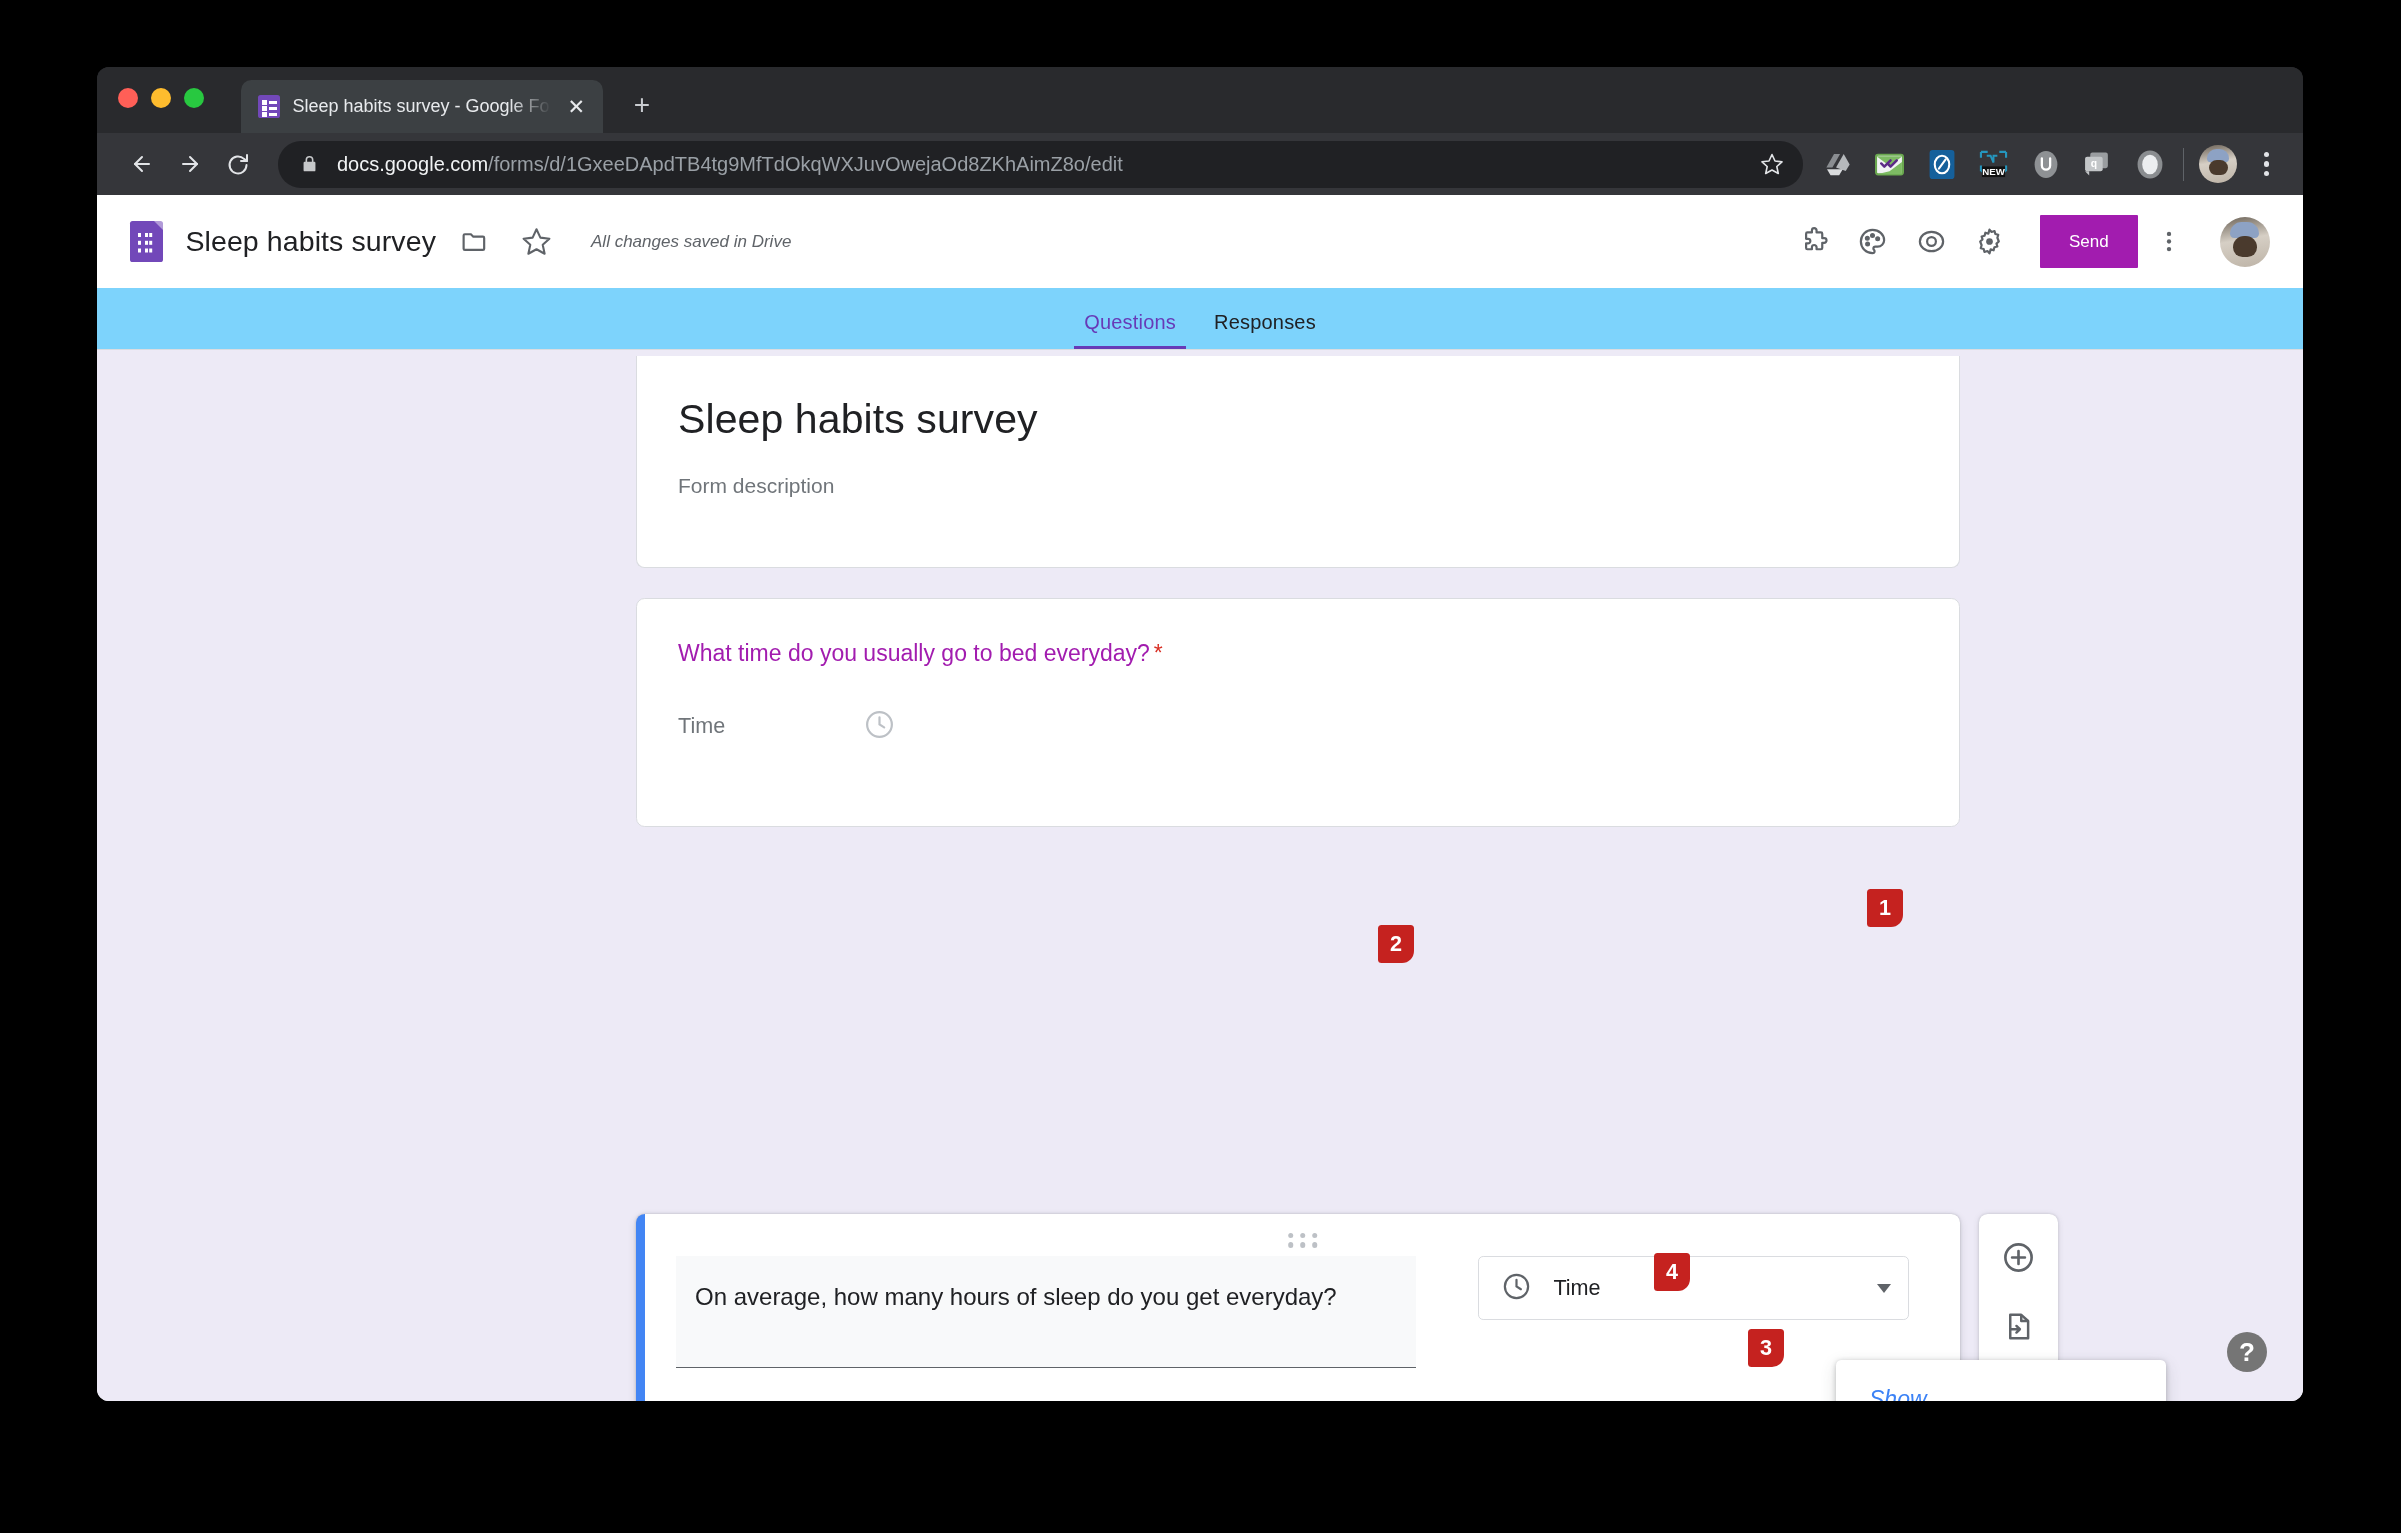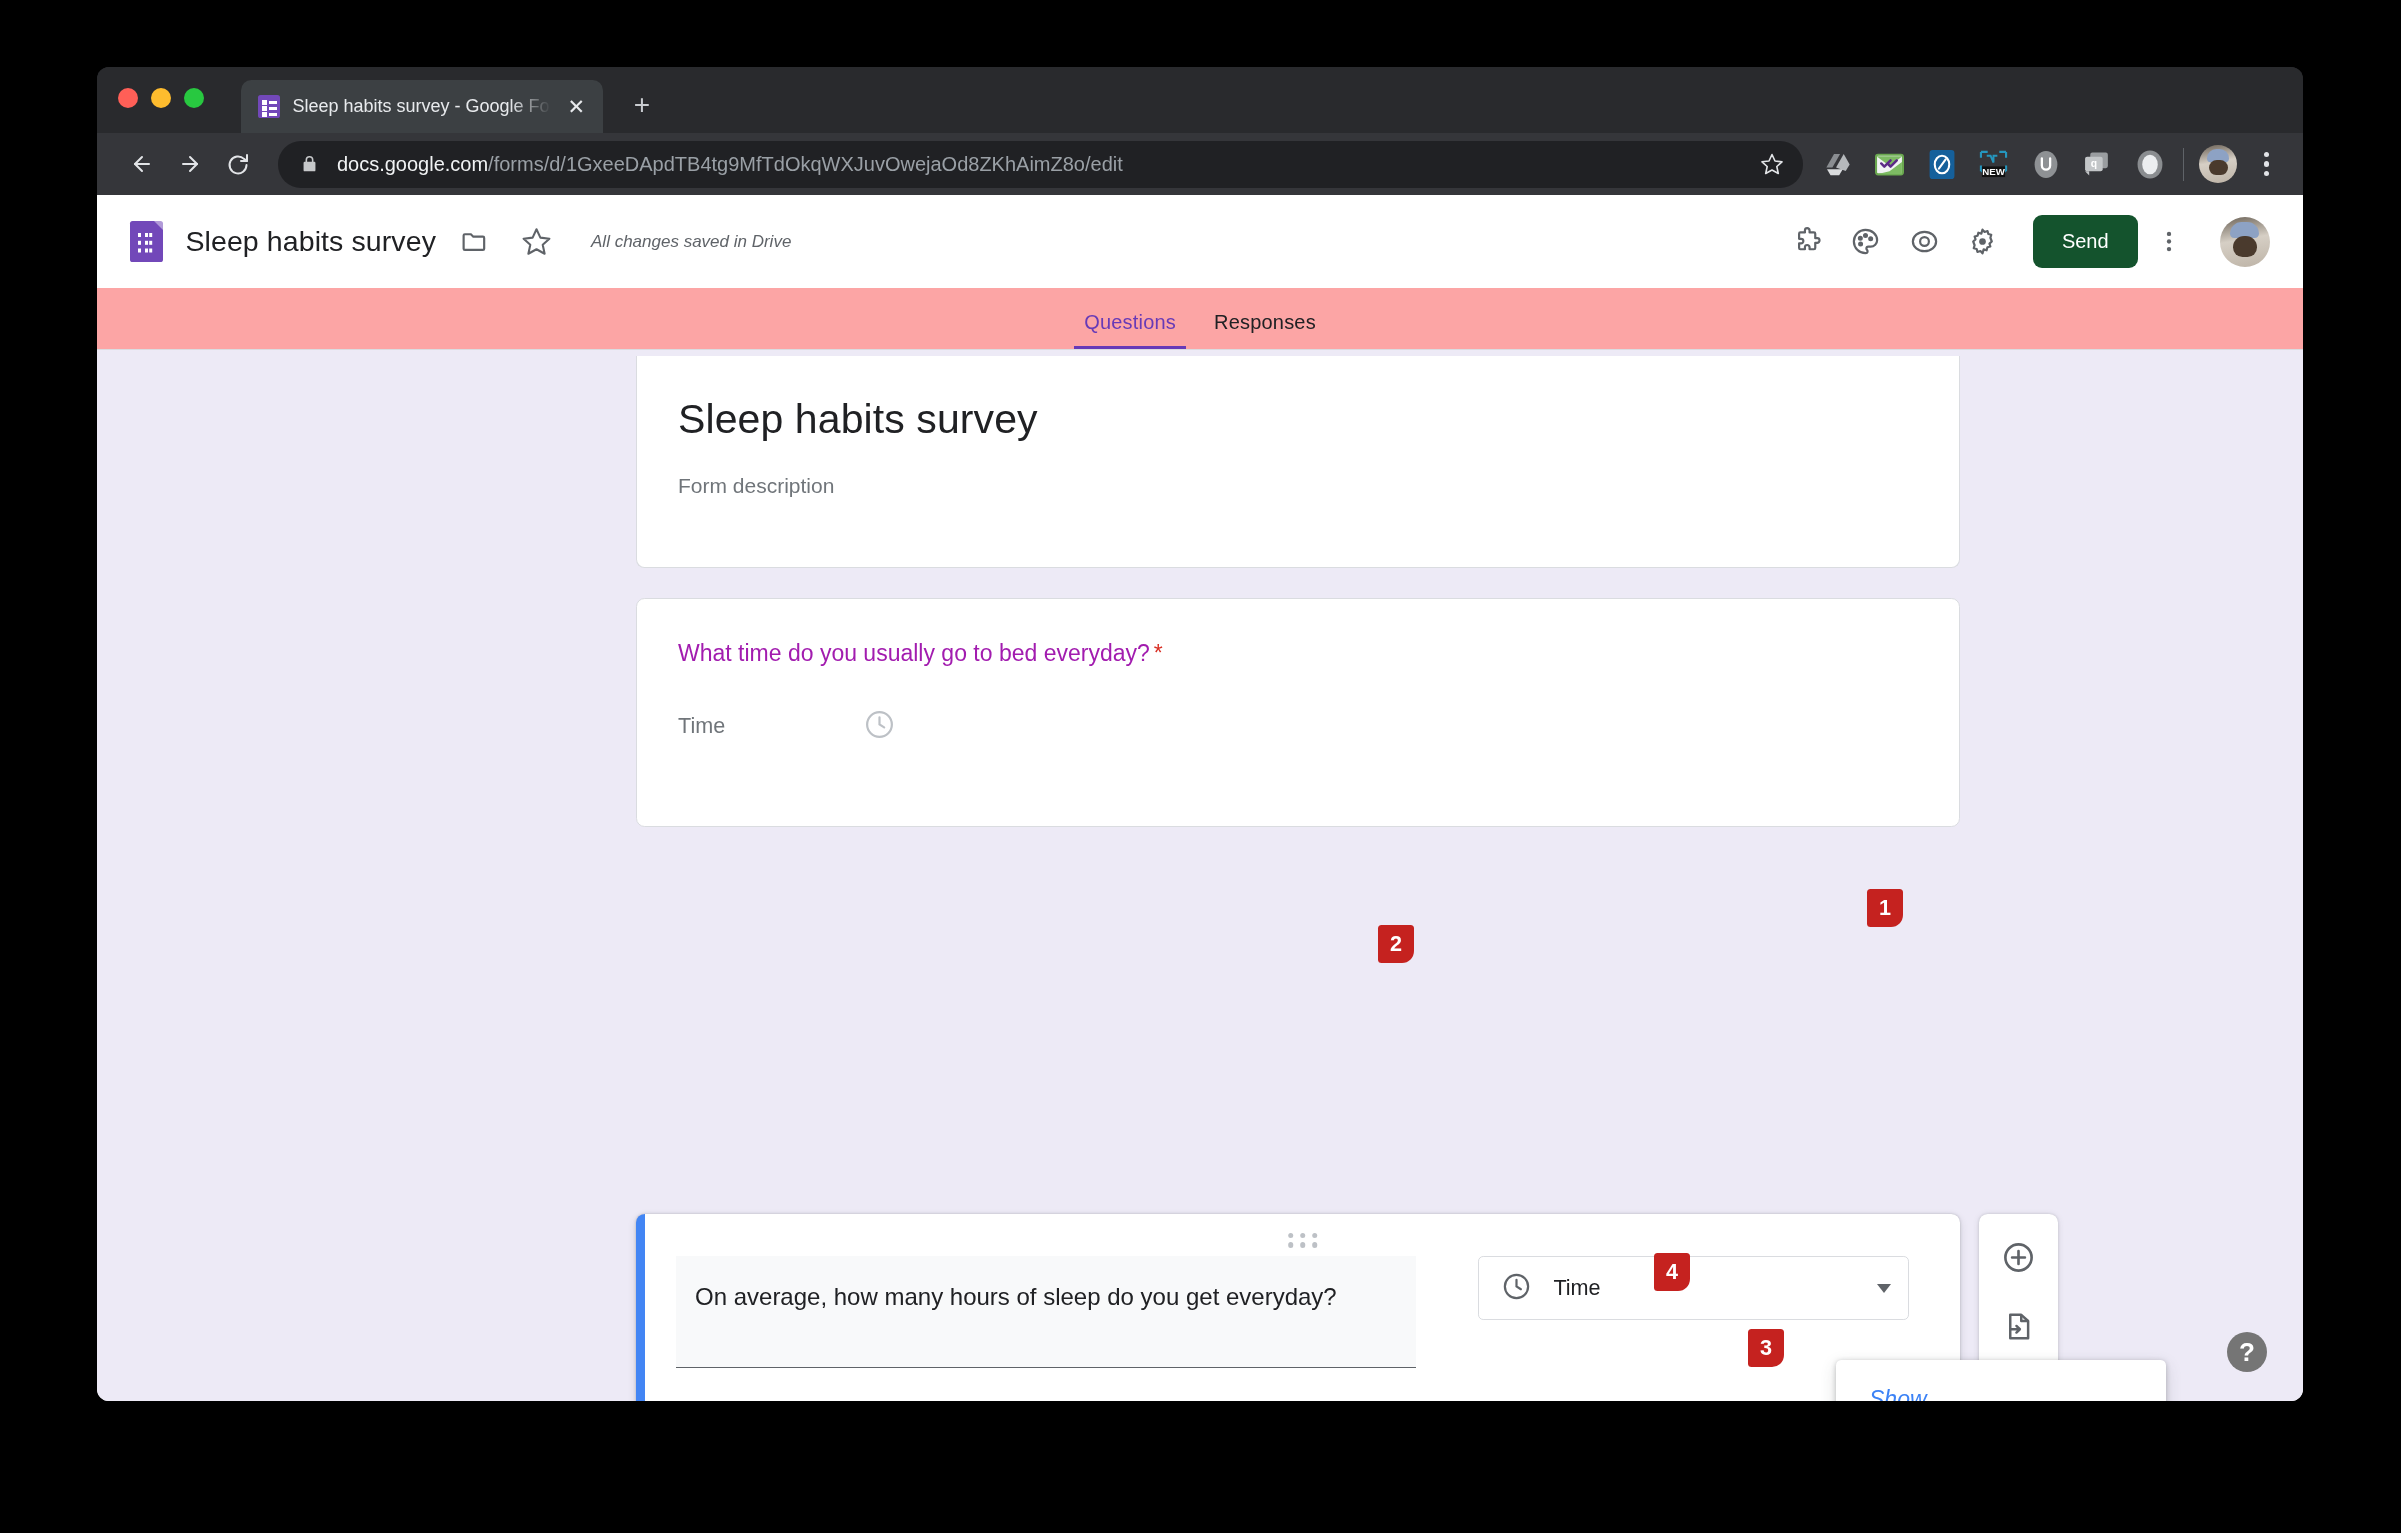--- a/index.html
+++ b/index.html
@@ -177,44 +177,44 @@
     width: 48px; height: 48px; display:flex; align-items:center; justify-content:center;
     color:#5f6368; margin-left: 14px;
   }
   .saved-text {
     font-size: 17px; color:#5f6368; font-style: italic;
     margin-left: 31px;
   }
   .hdr-right { margin-left:auto; display:flex; align-items:center; gap: 5.2px; }
   .hdr-right .hdr-icon-btn { margin-left: 0; width: 53px; height: 53px; }
   .send-btn {
-    background:#14532d; color:#fff;
-    font-size: 20px; padding: 0 29px; height: 53px;
-    border-radius: 9px; border:0; margin-left: 19px;
+    background:#a21caf; color:#fff;
+    font-size: 17px; padding: 0 29px; height: 53px;
+    border-radius: 1px; border:0; margin-left: 19px;
     display:flex; align-items:center; justify-content:center;
     font-family: "Liberation Sans", sans-serif;
   }
   .avatar-lg {
     width: 50px; height: 50px; border-radius:50%;
     margin-left: 19px; flex:0 0 auto;
     background: linear-gradient(170deg,#6b6257 0%,#d6cfc5 45%,#bdb3a6 100%);
     position:relative; overflow:hidden;
   }
   .avatar-lg::before{
     content:""; position:absolute; left:10.4px; top:5.2px; width:29px; height:16.4px;
     background:#8da2c4; border-radius:14.7px 14.7px 5.2px 5.2px;
   }
   .avatar-lg::after{
     content:""; position:absolute; left:13px; top:19px; width:24px; height:21px;
     background:#4a3a2d; border-radius:11.2px 11.2px 9.5px 9.5px;
   }
 
   .tabs-row {
     height: 62px; display:flex; align-items:flex-end; justify-content:center;
-    gap: 0; background:#fca5a5; flex:0 0 auto;
+    gap: 0; background:#7dd3fc; flex:0 0 auto;
     border-bottom: 0.9px solid #dadce0;
   }
   .ftab {
     font-size: 20px; color:#202124; padding: 0 19px 15.5px 19px;
     position: relative; letter-spacing:0.2px;
   }
   .ftab.active { color:#673ab7; font-weight: 500; }
   .ftab.active::after {
     content:""; position:absolute; left:8.6px; right:8.6px; bottom:0; height:3.5px; background:#673ab7;
   }

